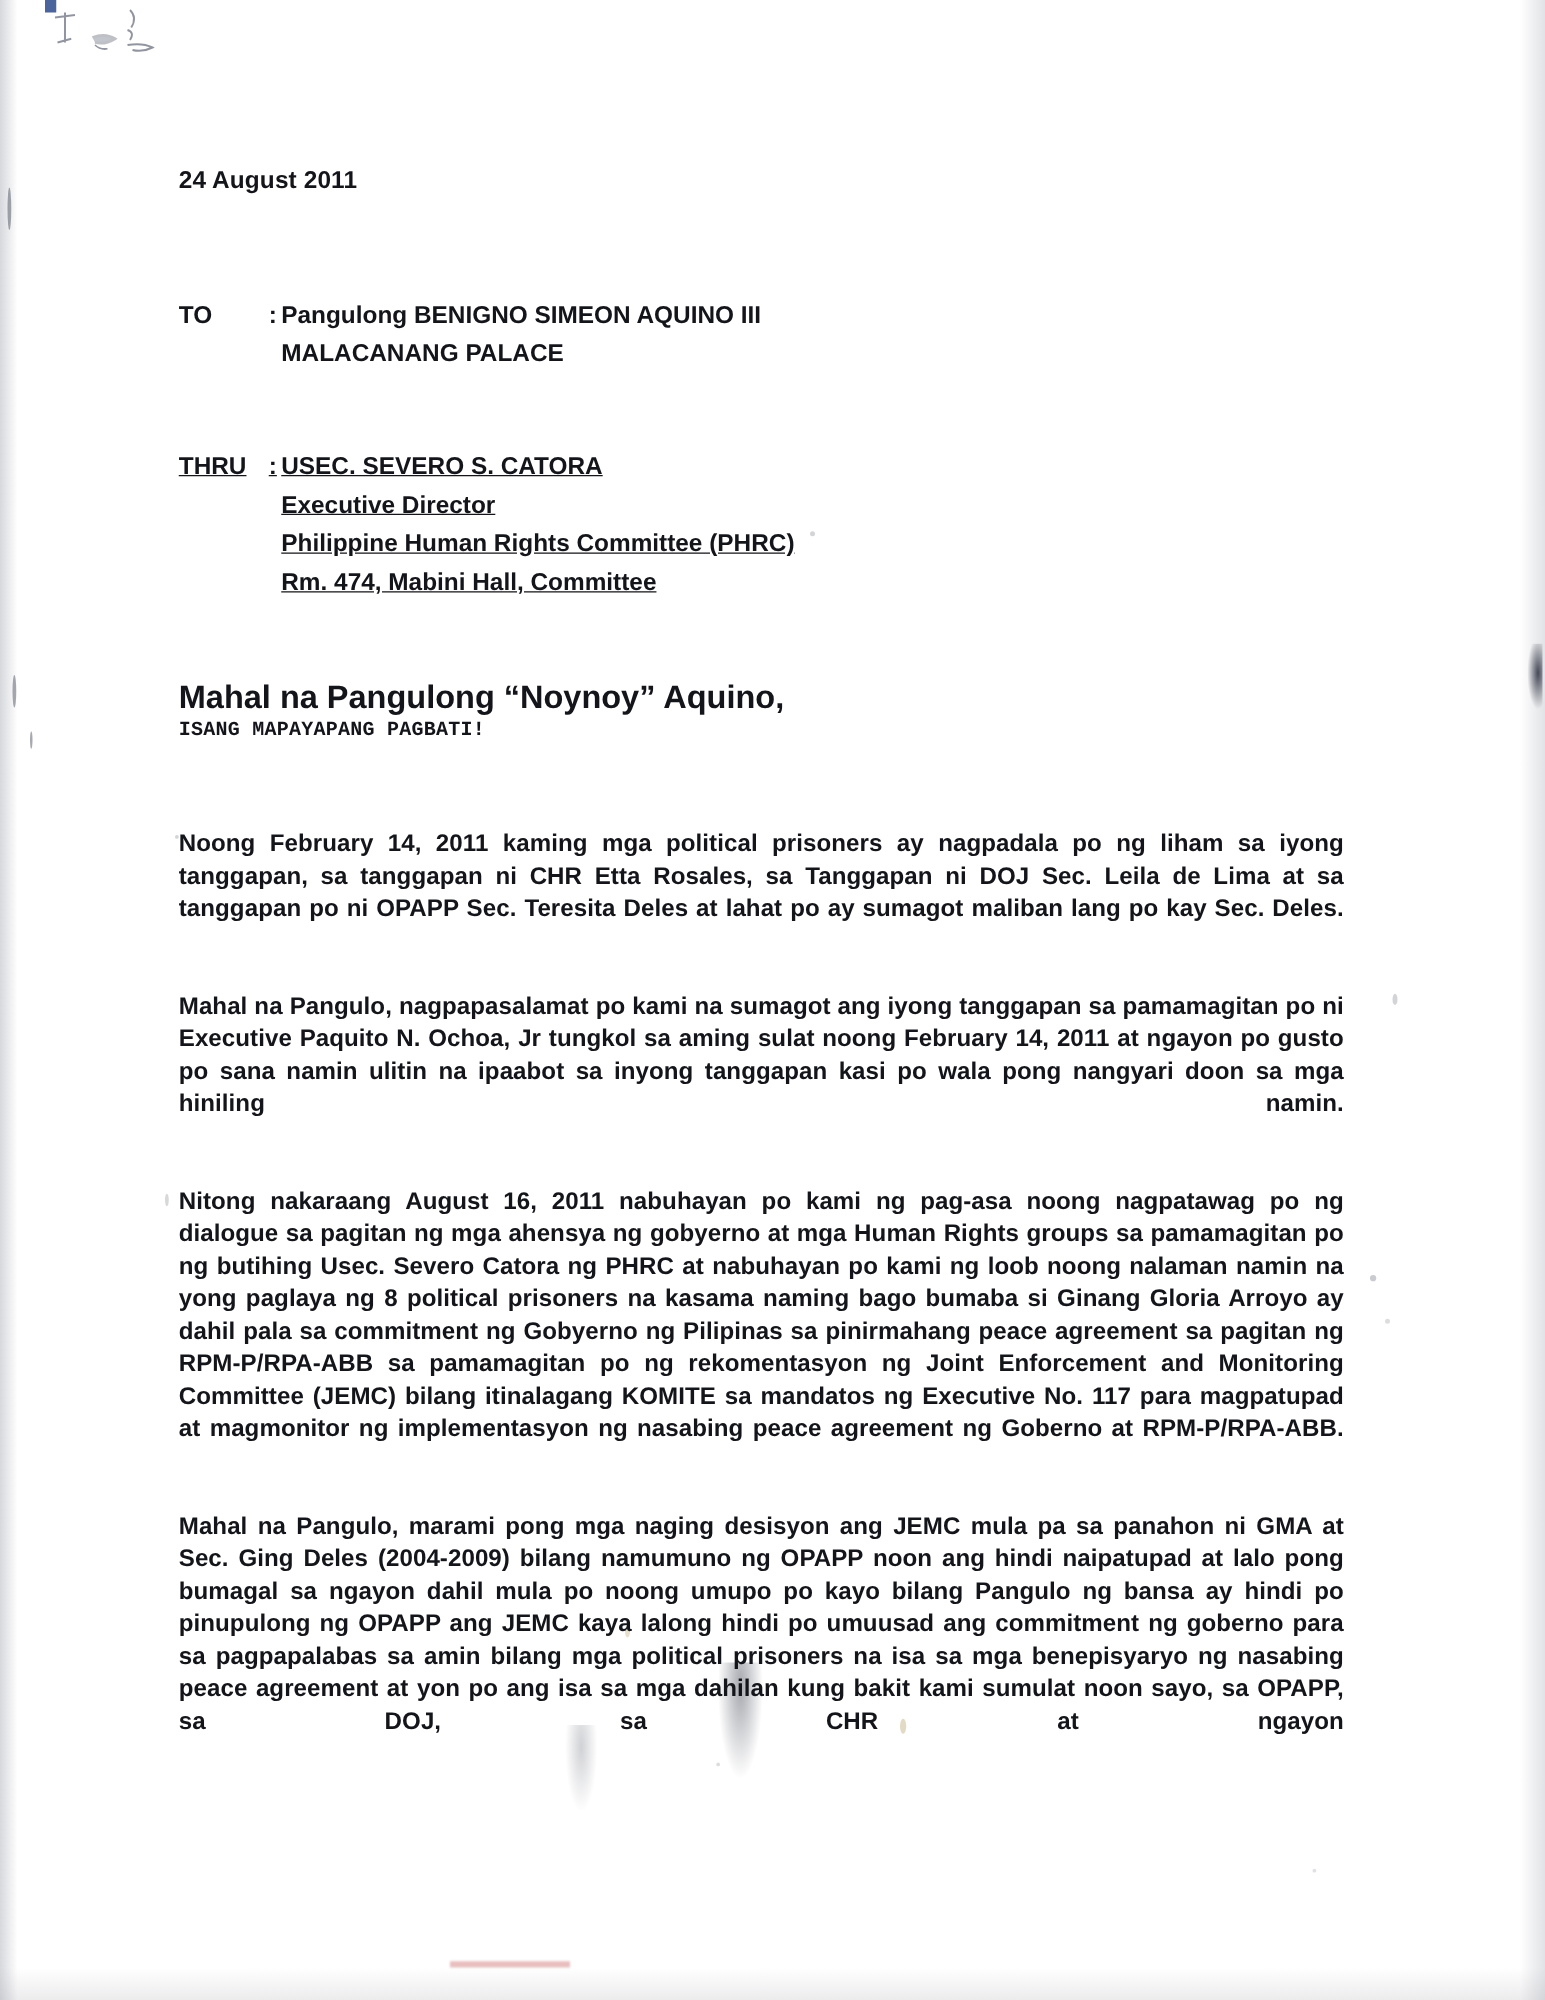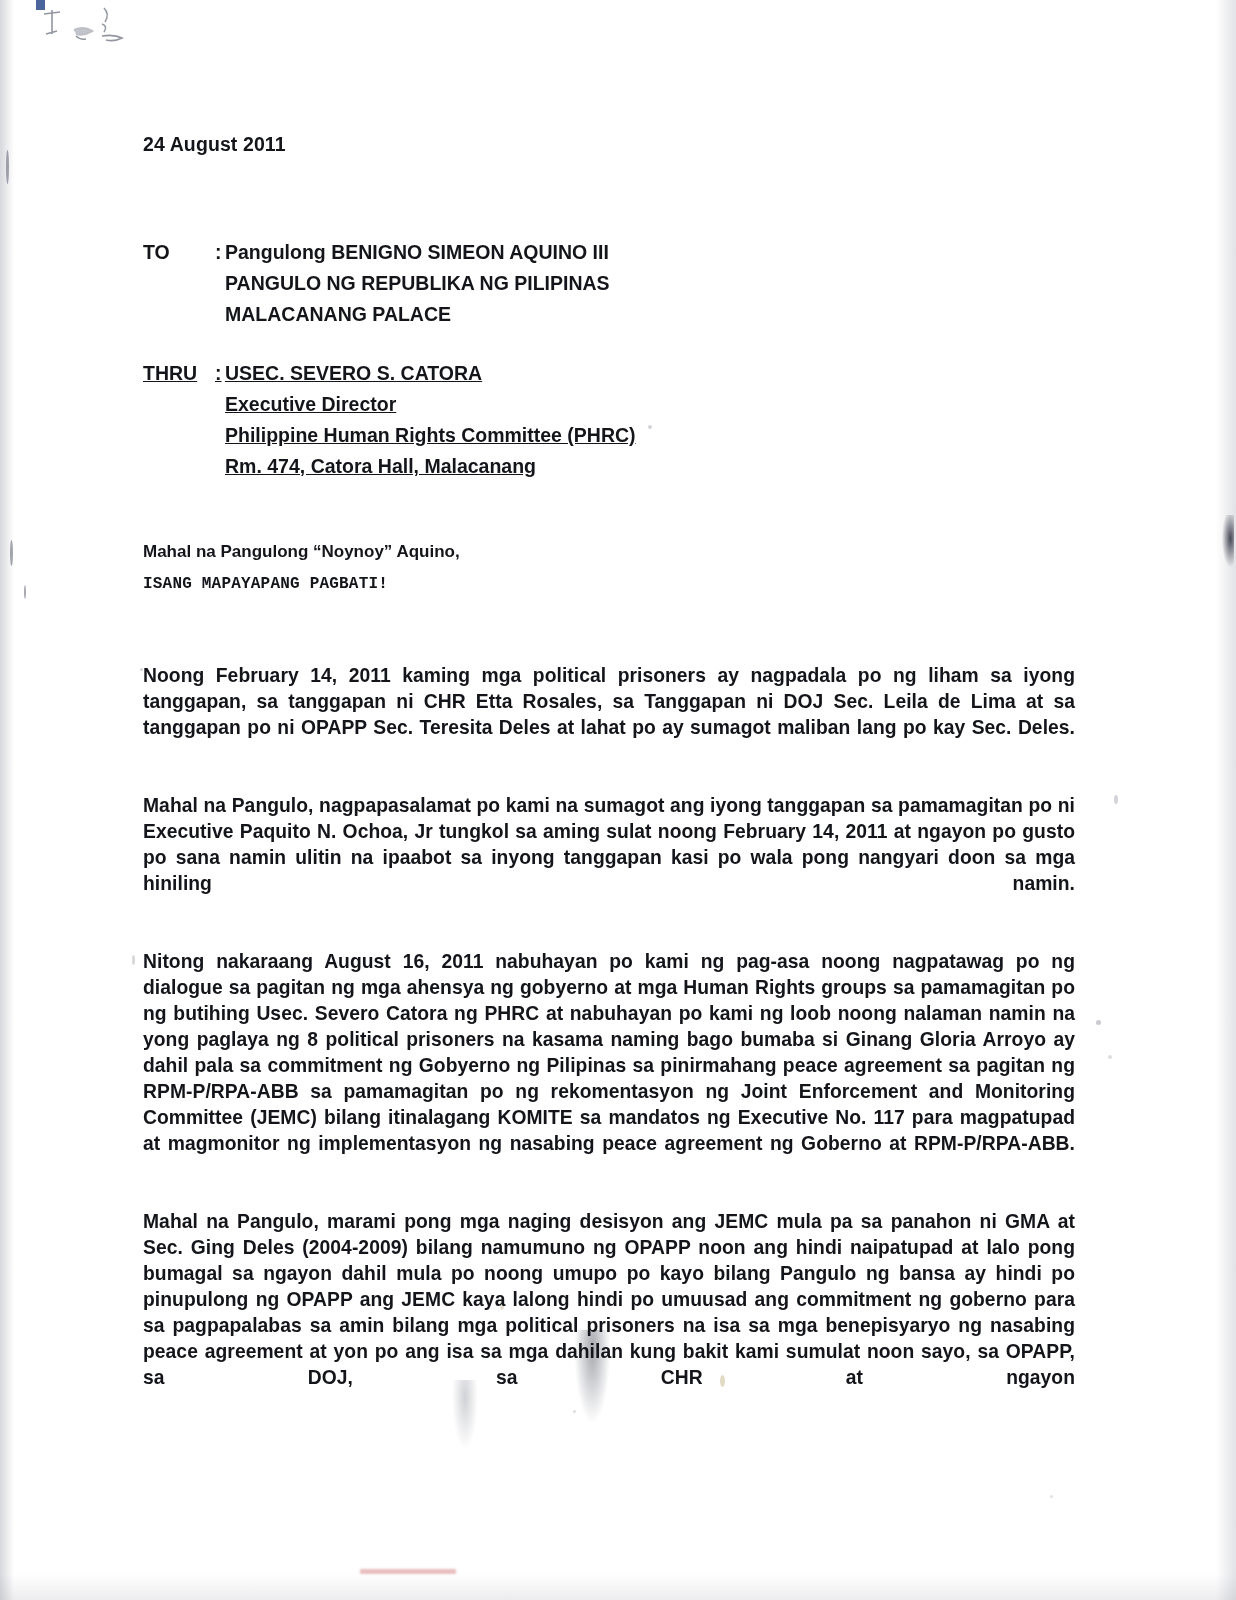--- a/index.html
+++ b/index.html
@@ -130,21 +130,21 @@
     flex: 1 1 auto;
   }
   .addr-row.cont .addr-key,
   .addr-row.cont .addr-colon {
     visibility: hidden;
   }
 
   .salutation {
     position: absolute;
     left: 143px; top: 542px;
-    font-size: 17px;
+    font-size: 26px;
     font-weight: bold;
   }
   .greeting {
     position: absolute;
     left: 143px; top: 575px;
     font-size: 16px;
     font-weight: bold;
     letter-spacing: 0.2px;
     font-family: Liberation Mono, monospace;
   }
@@ -214,25 +214,20 @@
 
     <div class="addr-block addr-to">
       <div class="addr-row">
         <span class="addr-key">TO</span>
         <span class="addr-colon">:</span>
         <span class="addr-val">Pangulong BENIGNO SIMEON AQUINO III</span>
       </div>
       <div class="addr-row cont">
         <span class="addr-key"></span>
         <span class="addr-colon"></span>
-        <span class="addr-val">PANGULO NG REPUBLIKA NG PILIPINAS</span>
-      </div>
-      <div class="addr-row cont">
-        <span class="addr-key"></span>
-        <span class="addr-colon"></span>
         <span class="addr-val">MALACANANG PALACE</span>
       </div>
     </div>
 
     <div class="addr-block addr-thru">
       <div class="addr-row">
         <span class="addr-key">THRU</span>
         <span class="addr-colon">:</span>
         <span class="addr-val">USEC. SEVERO S. CATORA</span>
       </div>
@@ -242,21 +237,21 @@
         <span class="addr-val">Executive Director</span>
       </div>
       <div class="addr-row cont">
         <span class="addr-key"></span>
         <span class="addr-colon"></span>
         <span class="addr-val">Philippine Human Rights Committee (PHRC)</span>
       </div>
       <div class="addr-row cont">
         <span class="addr-key"></span>
         <span class="addr-colon"></span>
-        <span class="addr-val">Rm. 474, Catora Hall, Malacanang</span>
+        <span class="addr-val">Rm. 474, Mabini Hall, Committee</span>
       </div>
     </div>
 
     <div class="salutation">Mahal na Pangulong “Noynoy” Aquino,</div>
     <div class="greeting">ISANG MAPAYAPANG PAGBATI!</div>
 
     <div class="body-wrap">
       <p class="para">Noong February 14, 2011 kaming mga political prisoners ay nagpadala po ng liham sa iyong tanggapan, sa tanggapan ni CHR Etta Rosales, sa Tanggapan ni DOJ Sec. Leila de Lima at sa tanggapan po ni OPAPP Sec. Teresita Deles at lahat po ay sumagot maliban lang po kay Sec. Deles.</p>
       <p class="para">Mahal na Pangulo, nagpapasalamat po kami na sumagot ang iyong tanggapan sa pamamagitan po ni Executive Paquito N. Ochoa, Jr tungkol sa aming sulat noong February 14, 2011 at ngayon po gusto po sana namin ulitin na ipaabot sa inyong tanggapan kasi po wala pong nangyari doon sa mga hiniling namin.</p>
       <p class="para">Nitong nakaraang August 16, 2011 nabuhayan po kami ng pag-asa noong nagpatawag po ng dialogue sa pagitan ng mga ahensya ng gobyerno at mga Human Rights groups sa pamamagitan po ng butihing Usec. Severo Catora ng PHRC at nabuhayan po kami ng loob noong nalaman namin na yong paglaya ng 8 political prisoners na kasama naming bago bumaba si Ginang Gloria Arroyo ay dahil pala sa commitment ng Gobyerno ng Pilipinas sa pinirmahang peace agreement sa pagitan ng RPM-P/RPA-ABB sa pamamagitan po ng rekomentasyon ng Joint Enforcement and Monitoring Committee (JEMC) bilang itinalagang KOMITE sa mandatos ng Executive No. 117 para magpatupad at magmonitor ng implementasyon ng nasabing peace agreement ng Goberno at RPM-P/RPA-ABB.</p>

